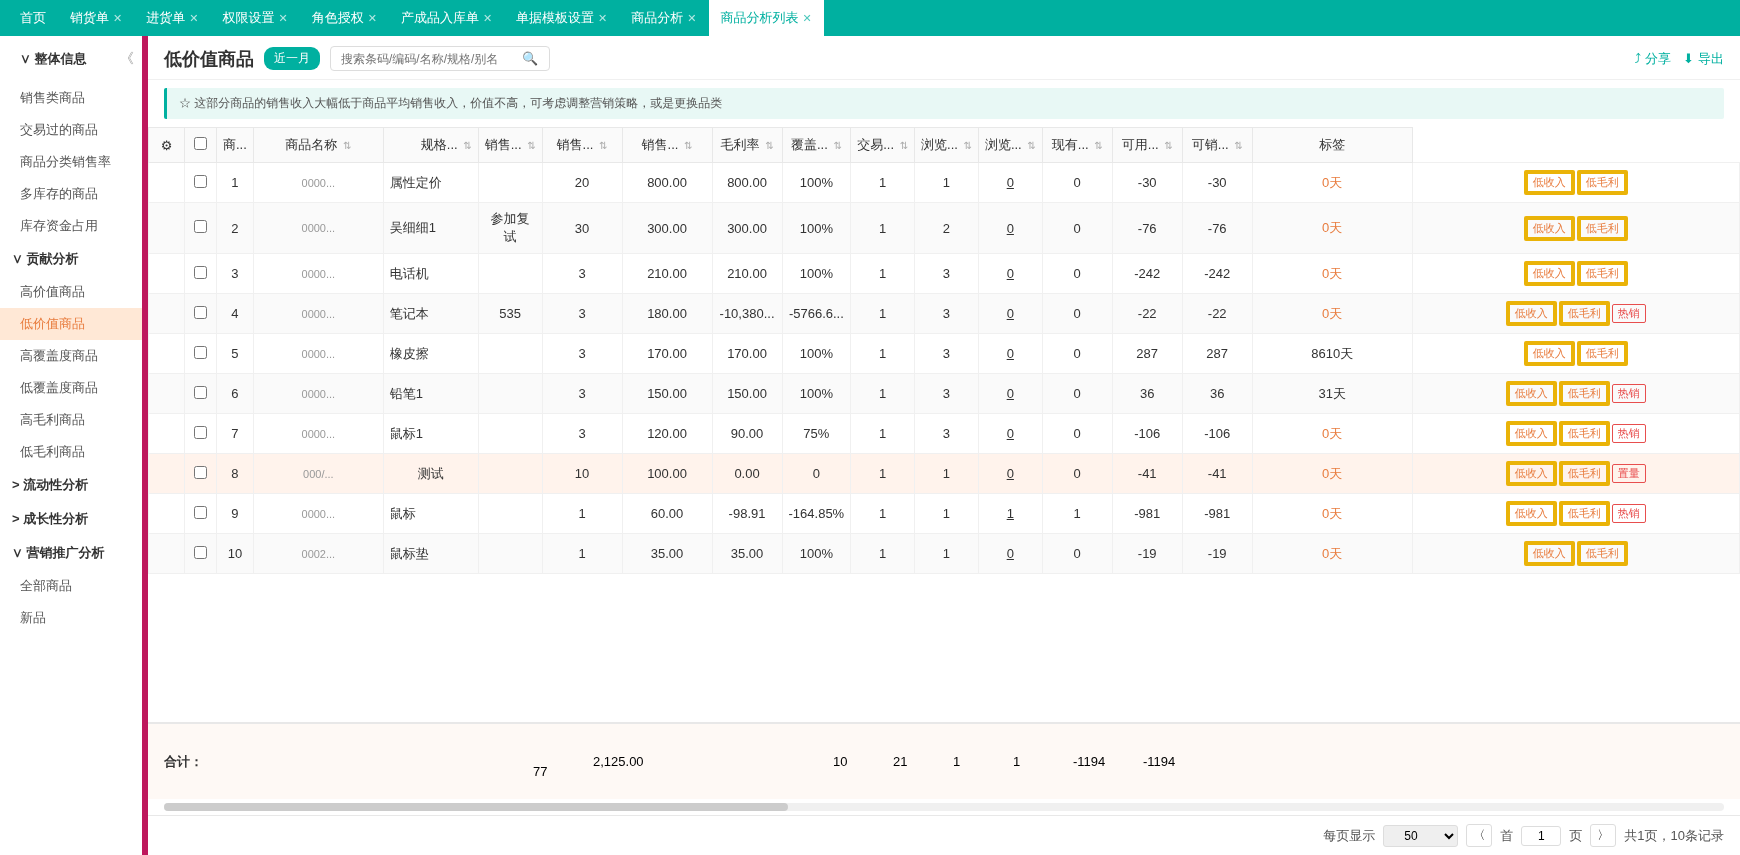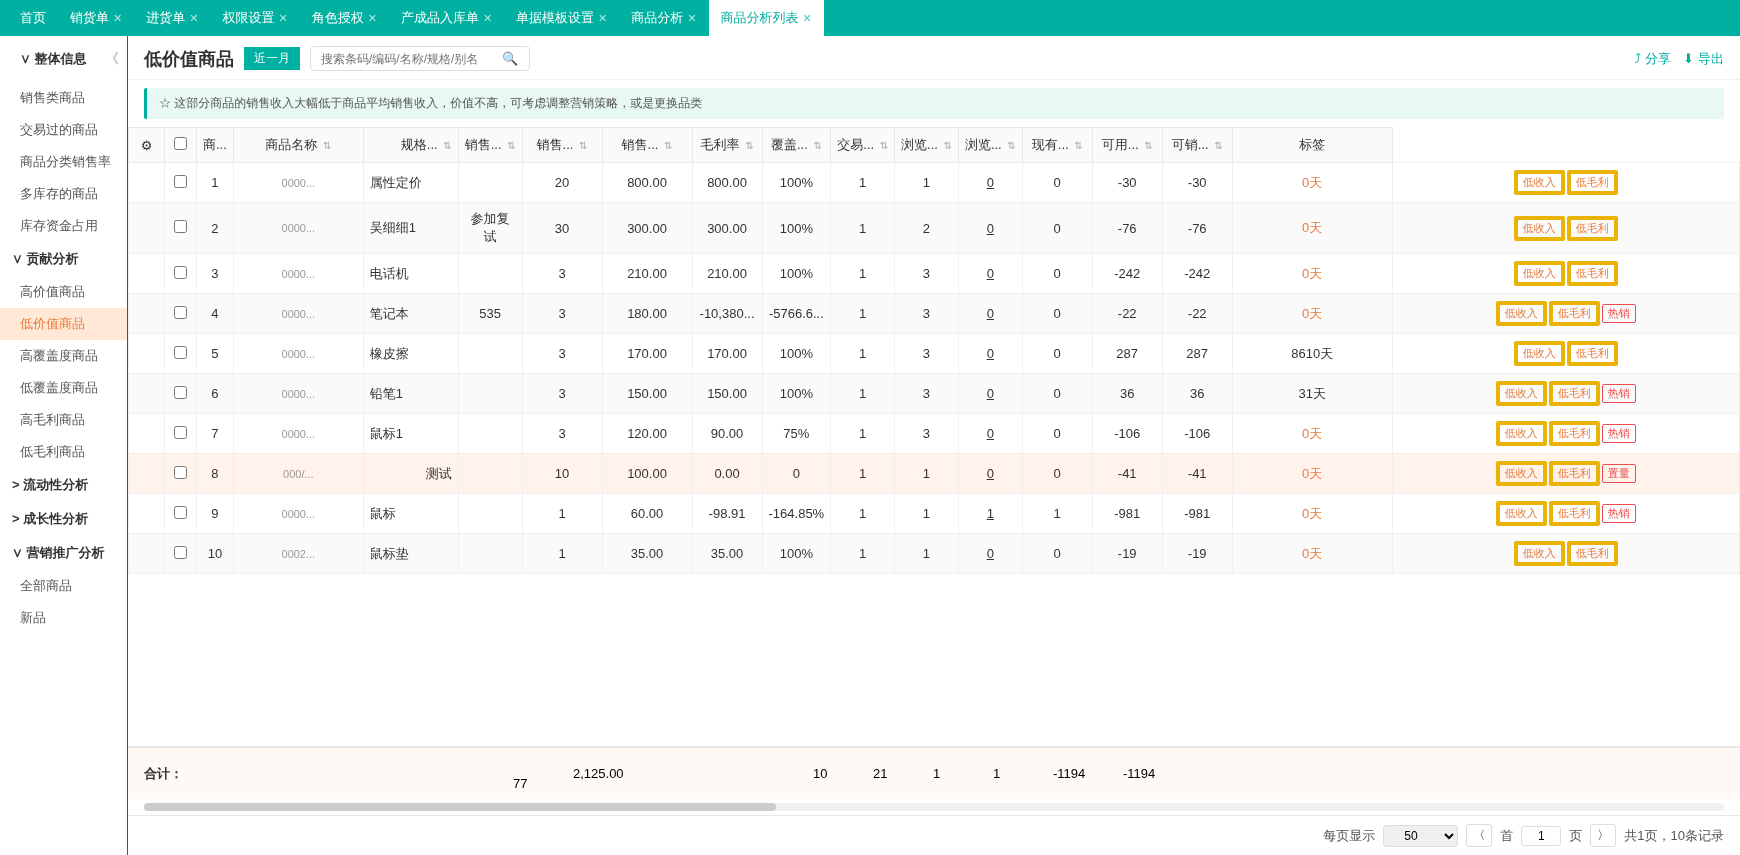--- a/index.html
+++ b/index.html
@@ -32,23 +32,23 @@
     }
     
     
     .main-layout {
       display: flex;
       height: calc(855px - 36px);
     }
     
     
     .sidebar {
-      width: 128px;
+      width: 148px;
       background: #fff;
-      border-right: 1px solid #be185d;
+      border-right: 6px solid #be185d;
       overflow-y: auto;
       flex-shrink: 0;
     }
     .sidebar-group-header {
       padding: 8px 12px;
       color: #333;
       font-weight: bold;
       font-size: 13px;
       display: flex;
       align-items: center;
@@ -82,21 +82,21 @@
     }
     .page-title {
       font-size: 18px;
       font-weight: bold;
       color: #333;
     }
     .time-filter-btn {
       background: #00b0a0;
       color: #fff;
       border: none;
-      border-radius: 0;
+      border-radius: 9px;
       padding: 3px 10px;
       cursor: pointer;
       font-size: 12px;
     }
     .search-box {
       border: 1px solid #ddd;
       border-radius: 4px;
       padding: 4px 10px;
       width: 220px;
       font-size: 12px;
@@ -186,21 +186,21 @@
     
     .days-zero { color: #e87c3e; }
     .days-normal { color: #333; }
     
     .link-underline { text-decoration: underline; color: #333; cursor: pointer; }
     
     
     .table-footer {
       border-top: 2px solid #e8e8e8;
       background: #fef9f5;
-      padding: 8px 16px;
+      padding: 20px 16px;
       display: flex;
       align-items: center;
       gap: 0;
       font-size: 13px;
     }
     .footer-label { color: #333; font-weight: bold; margin-right: 16px; }
     
     
     .pagination {
       height: 40px;
@@ -514,21 +514,21 @@
     <td>-106</td>
     <td>-106</td>
     <td class="days-zero">0天</td>
     <td><span class="tag tag-orange">低收入</span><span class="tag tag-orange">低毛利</span><span class="tag tag-red">热销</span></td>
   </tr>
               <tr class="highlighted">
     <td></td>
     <td><input type="checkbox" style=""></td>
     <td>8</td>
     <td style="font-size:11px; color:#999;">000/...</td>
-    <td style="text-align:right;">测试</td>
+    <td style="text-align:center;">测试</td>
     <td></td>
     <td>10</td>
     <td>100.00</td>
     <td>0.00</td>
     <td>0</td>
     <td>1</td>
     <td>1</td>
     <td><span class="link-underline">0</span></td>
     <td>0</td>
     <td>-41</td>

